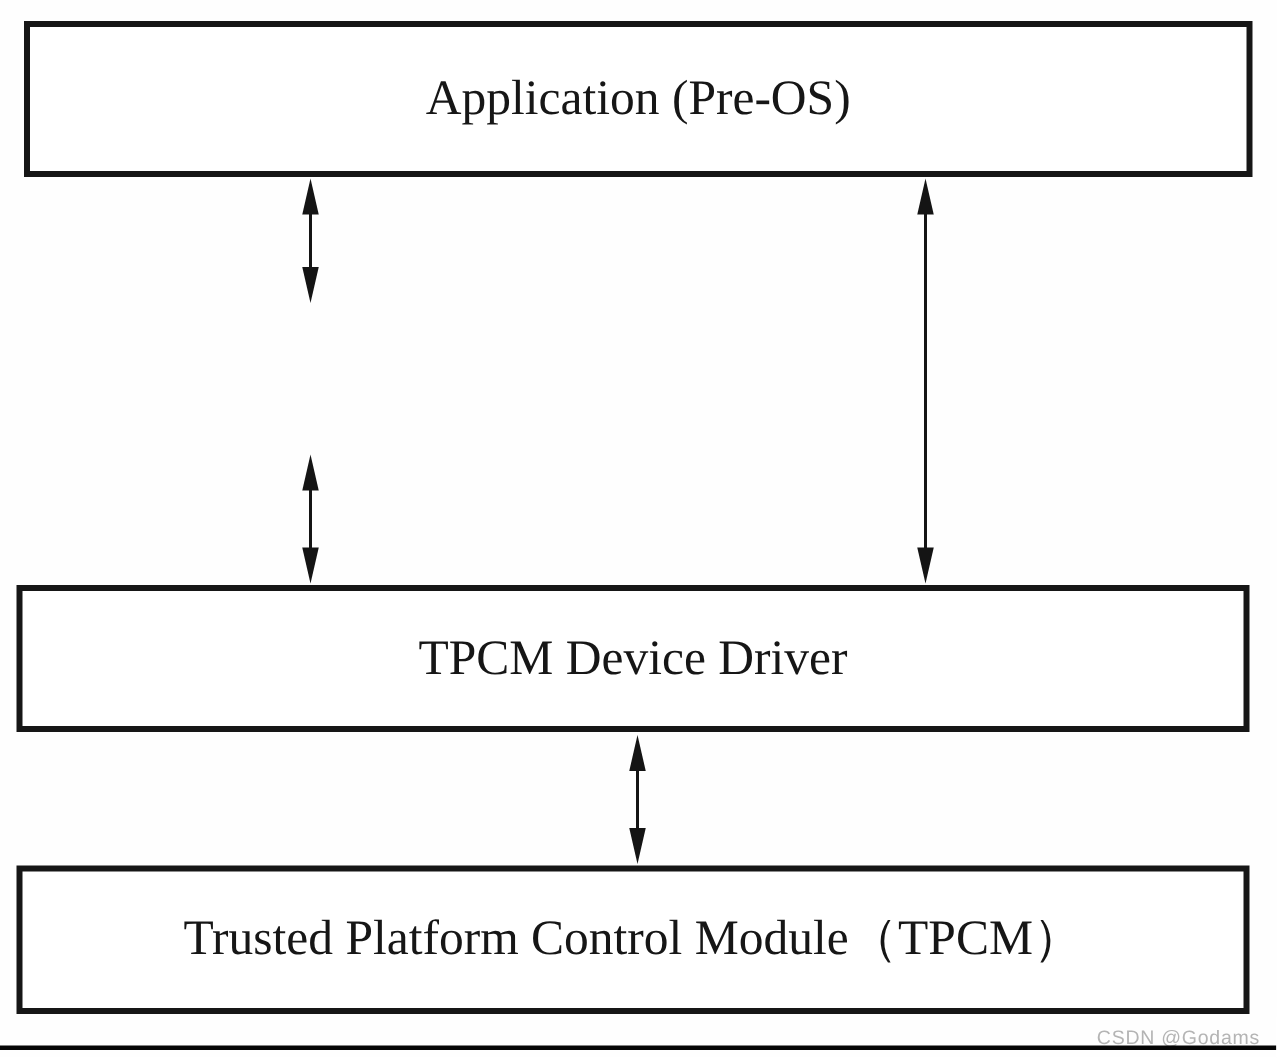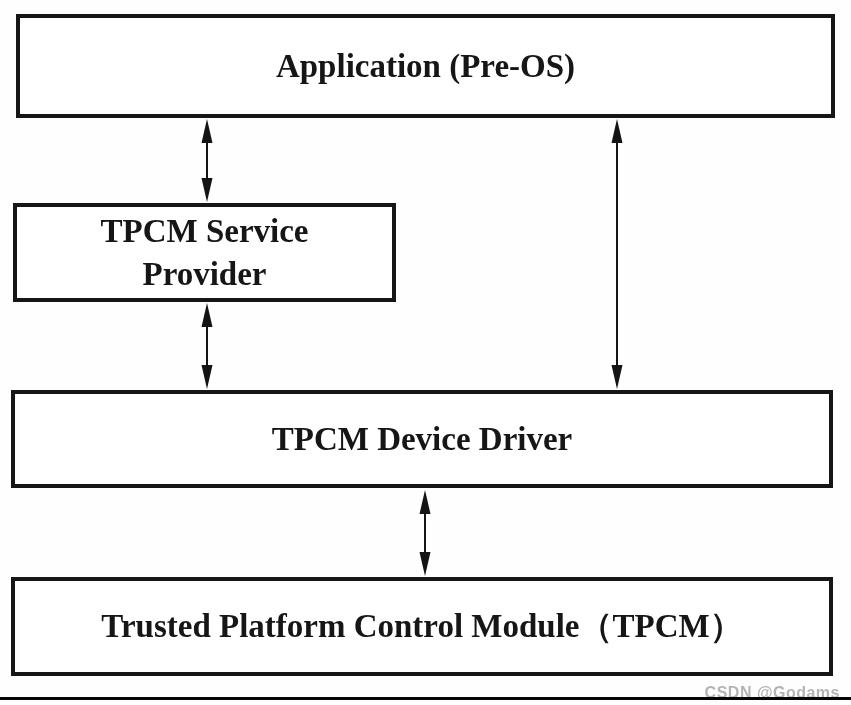--- a/index.html
+++ b/index.html
@@ -5,21 +5,20 @@
   * { margin: 0; padding: 0; box-sizing: border-box; }
   html, body { background: #ffffff; }
   .page {
     position: relative;
     width: 851px;
     height: 705px;
     background: #fefefe;
     overflow: hidden;
     font-family: "Liberation Serif", serif;
     color: #141414;
-    font-weight: bold;
   }
   .box {
     position: absolute;
     border: 4px solid #161616;
     background: #ffffff;
     display: flex;
     flex-direction: column;
     align-items: center;
     justify-content: center;
     text-align: center;
@@ -37,21 +36,21 @@
     width: 851px; height: 705px;
     pointer-events: none;
   }
   .arrow-layer line    { stroke: #141414; stroke-width: 2; }
   .arrow-layer polygon { fill: #141414; }
   .watermark {
     position: absolute;
     right: 11px;
     top: 684px;
     font-family: "Liberation Sans", sans-serif;
-    font-size: 16px;
+    font-size: 13px;
     color: #b4b4b4;
     letter-spacing: 0.5px;
   }
   .bottom-rule {
     position: absolute;
     left: 0;
     top: 697px;
     width: 851px;
     height: 3px;
     background: #050505;
@@ -59,24 +58,20 @@
 </style>
 </head>
 <body>
 
 <div class="page">
 
   <div class="box box-application">
     <span>Application (Pre-OS)</span>
   </div>
 
-  <div class="box box-service">
-    <span>TPCM Service</span>
-    <span>Provider</span>
-  </div>
 
   <div class="box box-driver">
     <span>TPCM Device Driver</span>
   </div>
 
   <div class="box box-tpcm">
     <span>Trusted Platform Control Module（TPCM）</span>
   </div>
 
   <svg class="arrow-layer" viewBox="0 0 851 705" xmlns="http://www.w3.org/2000/svg">

